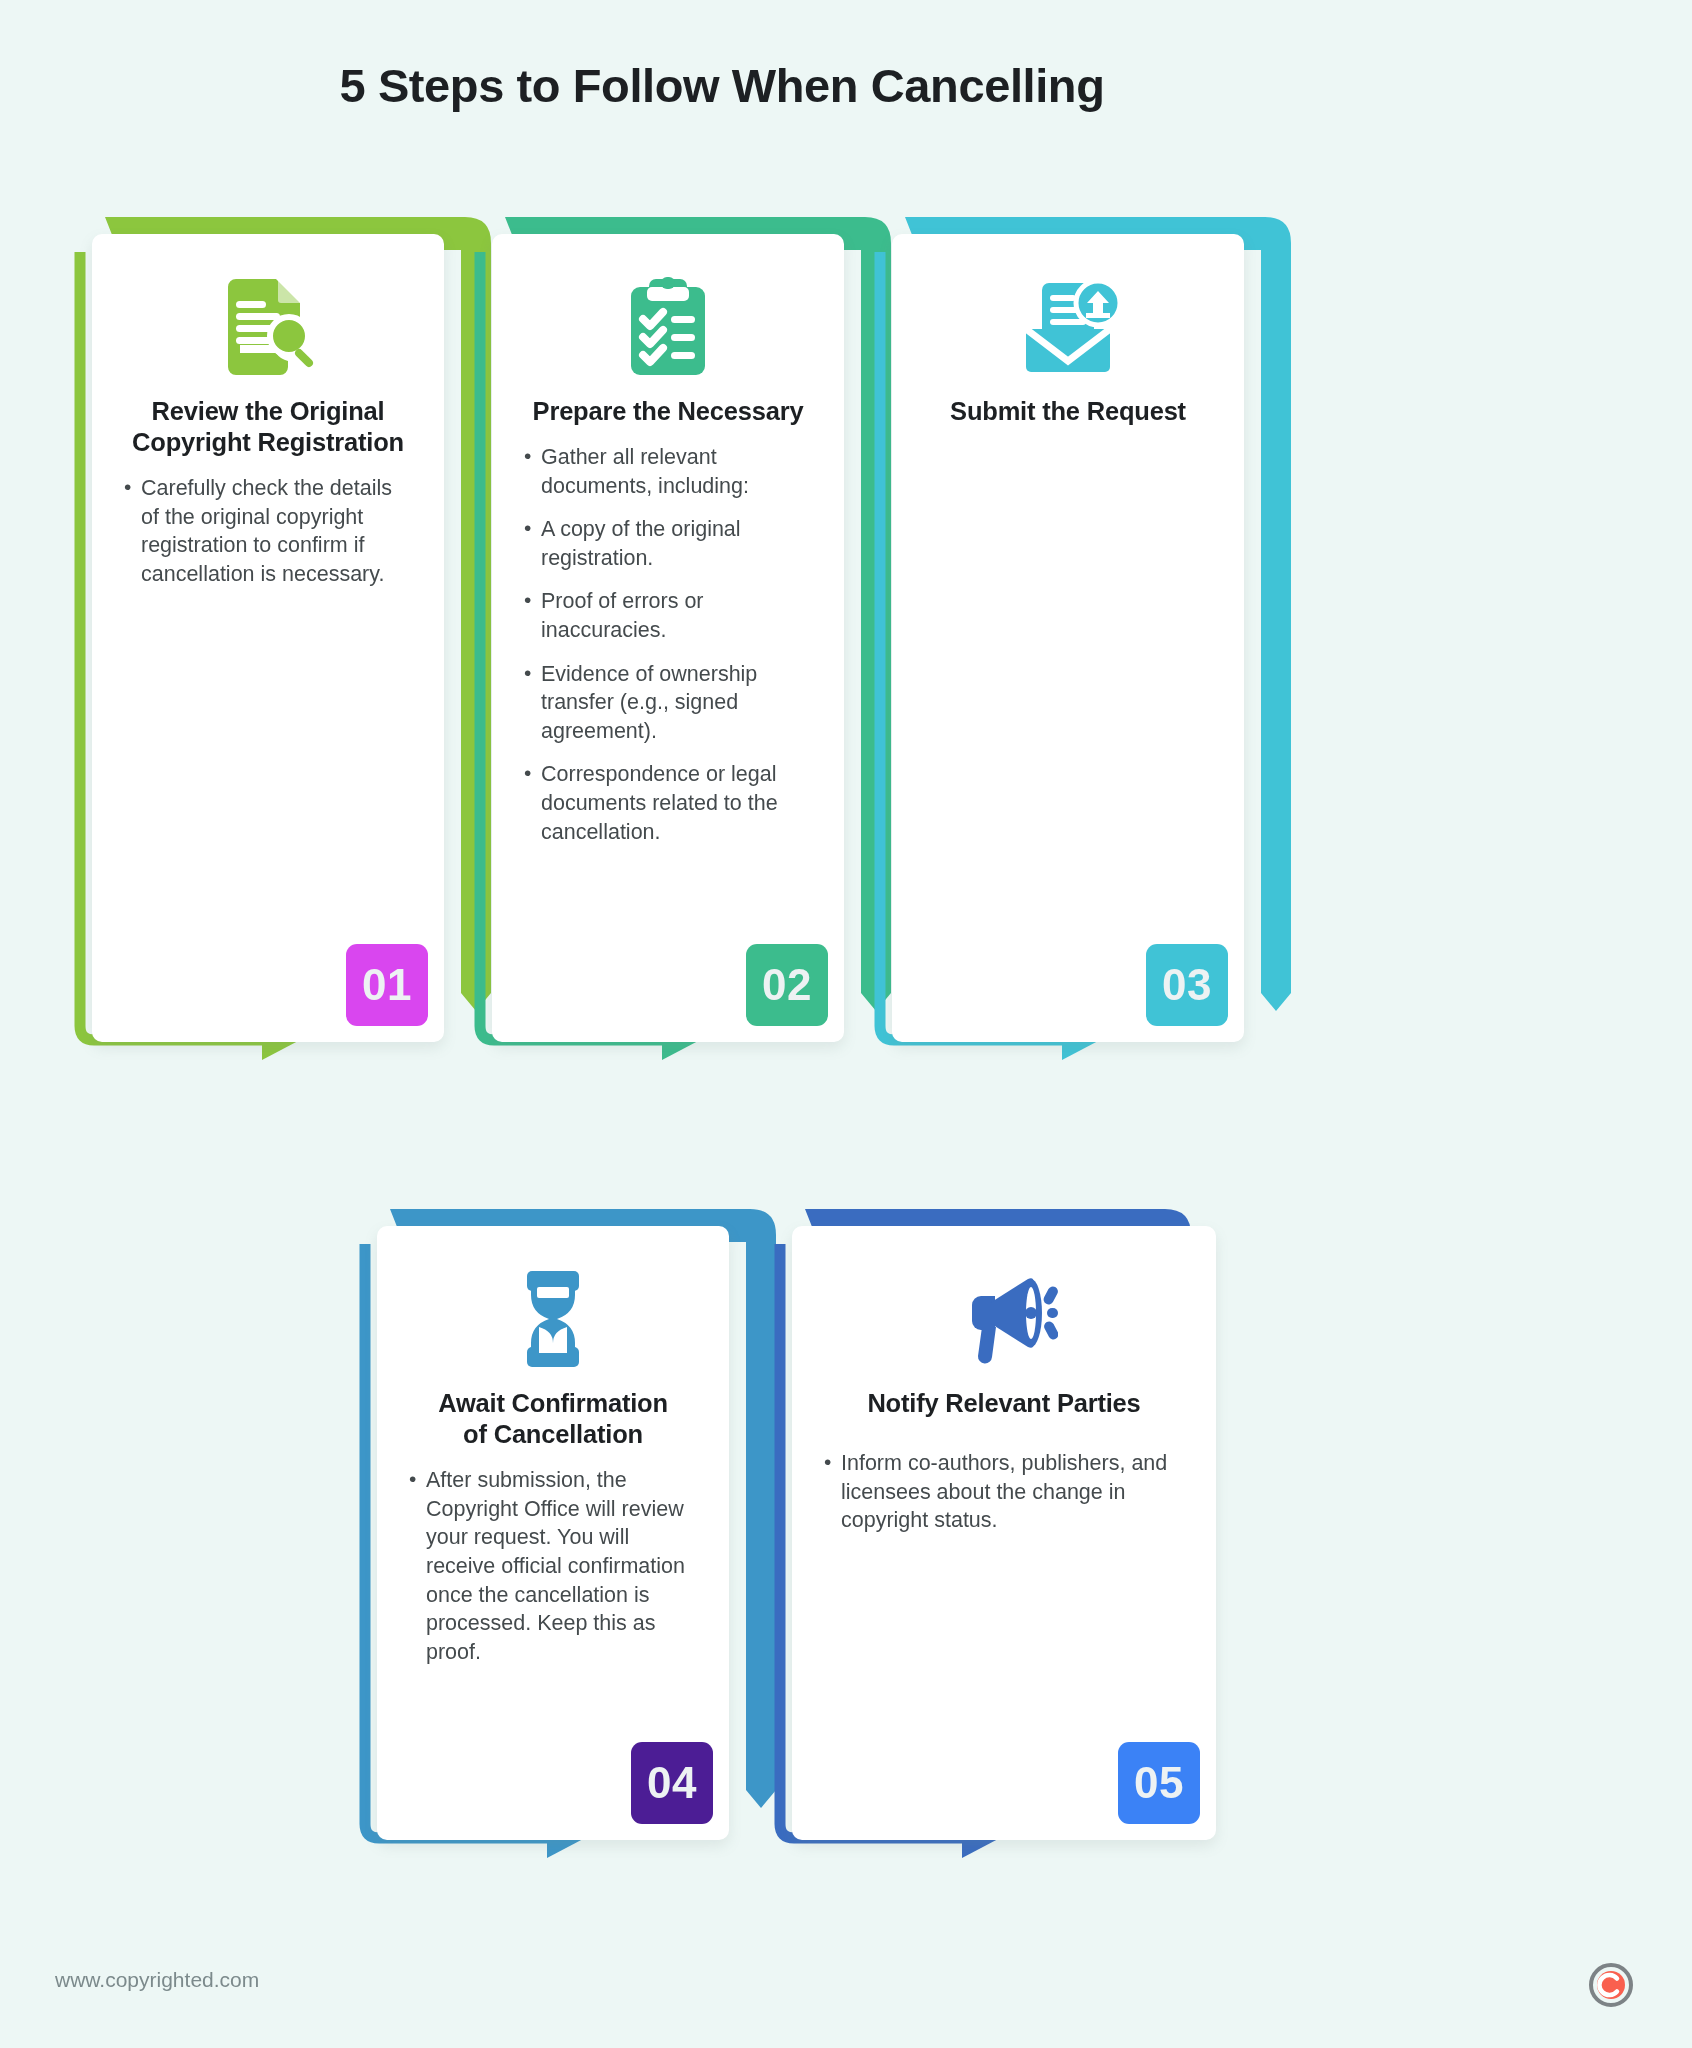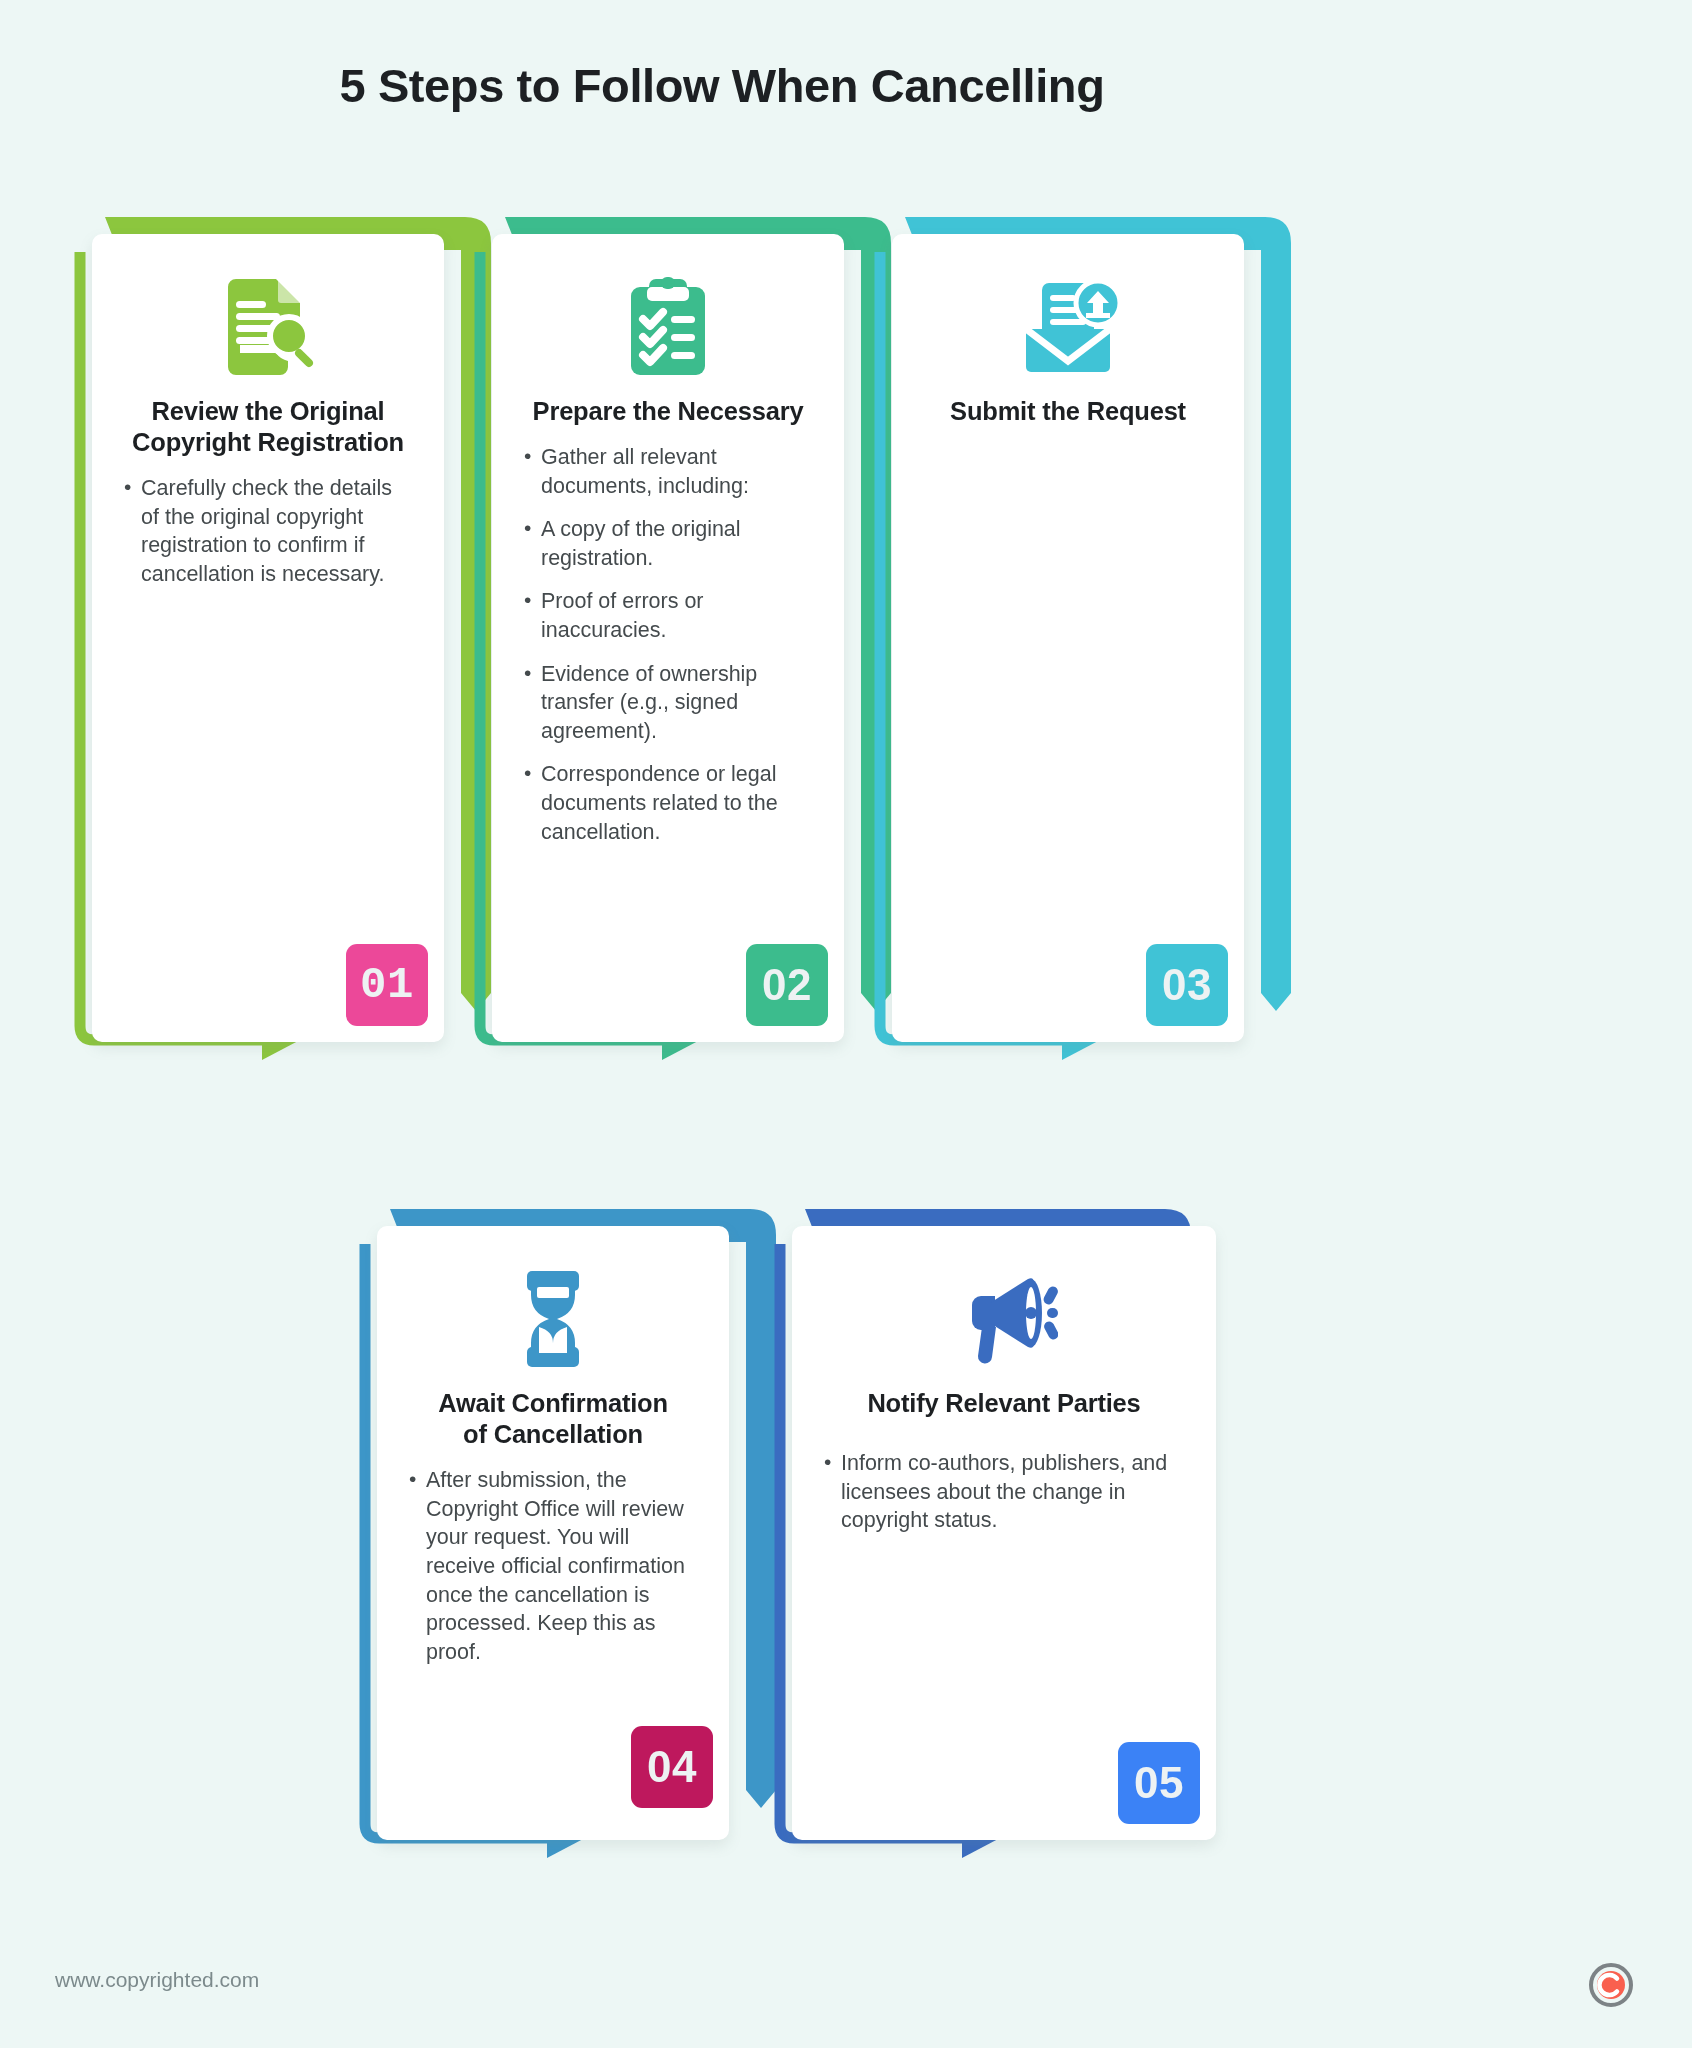--- a/index.html
+++ b/index.html
@@ -152,21 +152,21 @@
           </svg>
         </div>
         <div class="card-title">
           <span>Review the Original</span><br>
           <span>Copyright Registration</span>
         </div>
         <ul class="bullets">
           <li class="bullet">Carefully check the details of the original copyright registration to confirm if cancellation is necessary.</li>
         </ul>
       </div>
-      <div class="badge" style="right:16px; bottom:16px; background:#ec4899;font-family:Liberation Mono, monospace;">01</div>
+      <div class="badge" style="right:16px; bottom:16px; background:#d946ef;">01</div>
     </div>
   </div>
 
   <div class="card-slot" style="left:470px; top:208px; width:430px; height:860px;">
     <div class="frame">
       <svg viewBox="0 0 430 860" preserveAspectRatio="none">
         <path d="M 35 9 L 395 9 Q 421 9 421 35 L 421 785 L 406 803 L 391 785 L 391 42 L 48 42 Z" fill="#3CBC8D"></path>
         <path d="M 10 44 L 10 818 Q 10 832 24 832 L 196 832" stroke="#3CBC8D" stroke-width="11" fill="none"></path>
         <polygon points="192,812 230,832 192,852" fill="#3CBC8D"></polygon>
       </svg>
@@ -249,21 +249,21 @@
           </svg>
         </div>
         <div class="card-title">
           <span>Await Confirmation</span><br>
           <span>of Cancellation</span>
         </div>
         <ul class="bullets">
           <li class="bullet">After submission, the Copyright Office will review your request. You will receive official confirmation once the cancellation is processed. Keep this as proof.</li>
         </ul>
       </div>
-      <div class="badge" style="right:16px; bottom:32px; background:#be185d;">04</div>
+      <div class="badge" style="right:16px; bottom:16px; background:#4c1d95;">04</div>
     </div>
   </div>
 
   <div class="card-slot" style="left:770px; top:1200px; width:430px; height:660px;">
     <div class="frame">
       <svg viewBox="0 0 430 660" preserveAspectRatio="none">
         <path d="M 35 9 L 395 9 Q 421 9 421 35 L 421 590 L 406 608 L 391 590 L 391 42 L 48 42 Z" fill="#3A6CC0"></path>
         <path d="M 10 44 L 10 624 Q 10 638 24 638 L 196 638" stroke="#3A6CC0" stroke-width="11" fill="none"></path>
         <polygon points="192,618 230,638 192,658" fill="#3A6CC0"></polygon>
       </svg>

